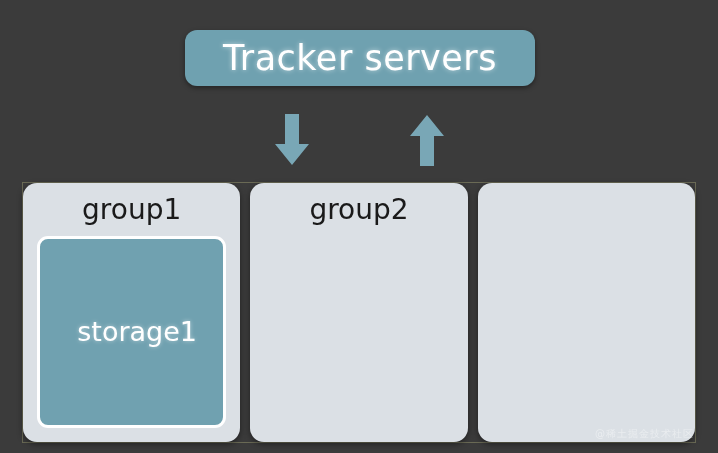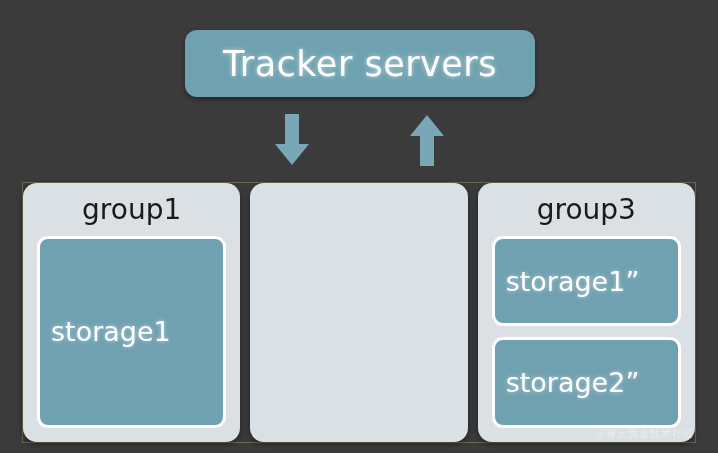--- a/index.html
+++ b/index.html
@@ -22,21 +22,21 @@
     width: 718px;
     height: 453px;
   }
 
   
   .tracker-box {
     position: absolute;
     left: 185px;
     top: 30px;
     width: 350px;
-    height: 67px;
+    height: 56px;
     background: #6fa1b0;
     border-radius: 12px;
     display: flex;
     align-items: center;
     justify-content: center;
     box-shadow: 0 2px 5px rgba(0,0,0,0.40);
   }
 
   .tracker-label {
     color: #ffffff;
@@ -100,21 +100,21 @@
     flex: 1 1 auto;
   }
 
   .storage-box {
     flex: 1 1 0;
     background: #70a1b0;
     border: 3px solid #ffffff;
     border-radius: 11px;
     display: flex;
     align-items: center;
-    justify-content: flex-start;
+    justify-content: center;
     padding-left: 11px;
     min-height: 0;
   }
 
   .storage-label {
     color: #ffffff;
     font-size: 27px;
     font-weight: 400;
     text-shadow: 0 0 4px rgba(255,255,255,0.5);
     white-space: nowrap;
@@ -159,33 +159,25 @@
     <div class="group-panel">
       <div class="group-title">group1</div>
       <div class="storage-list">
         <div class="storage-box">
           <span class="storage-label">storage1</span>
         </div>
       </div>
     </div>
 
     <div class="group-panel">
+      <div class="group-title">group2</div>
       <div class="storage-list">
       </div>
     </div>
 
     <div class="group-panel">
-      <div class="group-title">group3</div>
-      <div class="storage-list">
-        <div class="storage-box">
-          <span class="storage-label">storage1”</span>
-        </div>
-        <div class="storage-box">
-          <span class="storage-label">storage2”</span>
-        </div>
-      </div>
     </div>
 
   </div>
 
   <div class="watermark">@稀土掘金技术社区</div>
 
 </div>
 
 </body></html>

